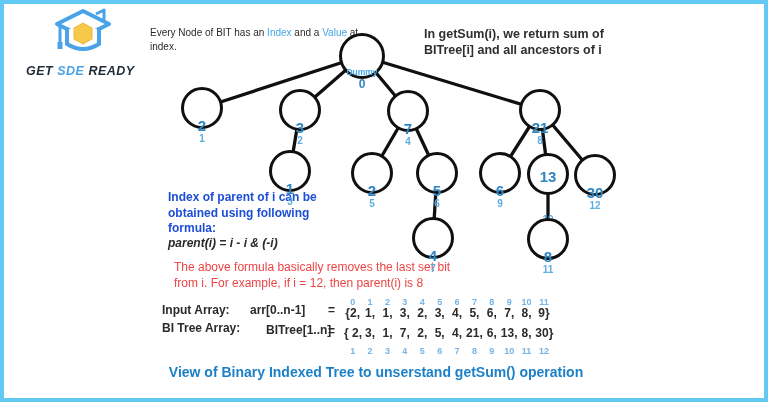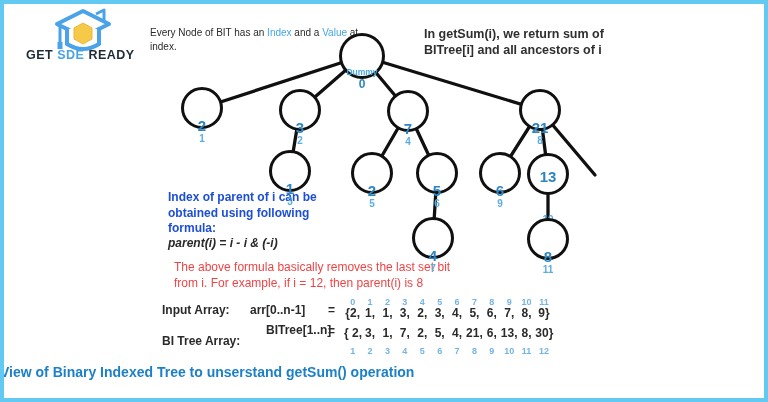--- a/index.html
+++ b/index.html
@@ -6,22 +6,22 @@
   body{
     width:768px;height:402px;position:relative;overflow:hidden;
     background:#ffffff;
     font-family:"Liberation Sans","DejaVu Sans",sans-serif;
   }
   .frame{position:absolute;inset:0;border:4px solid #62c9f3;pointer-events:none;z-index:50;}
 
   
   .logo{position:absolute;left:24px;top:8px;width:130px;height:62px;}
   .logo-icon{position:absolute;left:28px;top:0px;}
-  .logo-text{position:absolute;left:2px;top:40px;width:130px;
-    font-size:12.5px;font-weight:bold;letter-spacing:0.5px;color:#1f2a36;white-space:nowrap;}
+  .logo-text{position:absolute;left:2px;top:56px;width:130px;
+    font-size:12.5px;font-weight:bold;letter-spacing:0.5px;color:#1f2a36;white-space:nowrap;font-style:italic;}
   .logo-text .blue{color:#4aa3e8;}
 
   
   .bit-note{position:absolute;left:150px;top:26px;width:212px;
     font-size:10px;font-weight:normal;color:#2a2a2a;line-height:1.35;}
   .bit-note .hl{color:#45a7e6;}
   .getsum-note{position:absolute;left:424px;top:26px;width:218px;
     font-size:12.5px;font-weight:bold;color:#2f2f2f;line-height:1.3;}
 
   
@@ -45,21 +45,21 @@
     font-size:12px;font-weight:normal;color:#ef4444;line-height:1.3;}
 
   
   .arr-label{position:absolute;font-size:12px;font-weight:bold;color:#2a2a2a;white-space:nowrap;}
   .arr-row{position:absolute;left:344px;white-space:nowrap;}
   .acell{display:inline-block;width:17.4px;text-align:center;}
   .idx-row .acell{font-size:9px;font-weight:bold;color:#74b4e6;}
   .val-row .acell{font-size:12px;font-weight:bold;color:#2a2a2a;}
 
   
-  .footer-title{position:absolute;left:0px;top:364px;width:752px;
+  .footer-title{position:absolute;left:0px;top:364px;width:752px;text-align:center;
     font-size:14px;font-weight:bold;color:#1c80c8;}
 </style>
 </head>
 <body>
 
 <div class="frame"></div>
 
 <div class="logo">
   <svg class="logo-icon" width="62" height="52" viewBox="0 0 62 52">
     <path d="M31 3 L57 16 L31 29 L5 16 Z" fill="#ffffff" stroke="#4aa3e8" stroke-width="4" stroke-linejoin="round"></path>
@@ -132,33 +132,37 @@
       <span class="tidx">9</span>
     </div>
     <div class="tnode" style="left: 548px; top: 174px; gap: 30px;">
       <span class="tval">13</span>
       <span class="tidx">10</span>
     </div>
     <div class="tnode" style="left: 548px; top: 239px;">
       <span class="tval">8</span>
       <span class="tidx">11</span>
     </div>
+    <div class="tnode" style="left: 595px; top: 175px;">
+      <span class="tval">30</span>
+      <span class="tidx">12</span>
+    </div>
   </div>
 
 <div class="parent-note">Index of parent of i can be obtained using following formula:</div>
 <div class="formula">parent(i) = i - i &amp; (-i)</div>
 <div class="removes-note">The above formula basically removes the last set bit from i.  For example, if i = 12, then parent(i) is 8</div>
 
 <div class="arr-row idx-row" id="top-idx-row" style="top:291px;"><span class="acell">0</span><span class="acell">1</span><span class="acell">2</span><span class="acell">3</span><span class="acell">4</span><span class="acell">5</span><span class="acell">6</span><span class="acell">7</span><span class="acell">8</span><span class="acell">9</span><span class="acell">10</span><span class="acell">11</span></div>
 
 <div class="arr-label" style="left:162px;top:303px;">Input Array:</div>
 <div class="arr-label" style="left:250px;top:303px;">arr[0..n-1]</div>
 <div class="arr-label" style="left:328px;top:303px;">=</div>
 <div class="arr-row val-row" id="input-val-row" style="top:303px;"><span class="acell">{2,</span><span class="acell">1,</span><span class="acell">1,</span><span class="acell">3,</span><span class="acell">2,</span><span class="acell">3,</span><span class="acell">4,</span><span class="acell">5,</span><span class="acell">6,</span><span class="acell">7,</span><span class="acell">8,</span><span class="acell">9}</span></div>
 
-<div class="arr-label" style="left:162px;top:334px;">BI Tree Array:</div>
+<div class="arr-label" style="left:162px;top:321px;">BI Tree Array:</div>
 <div class="arr-label" style="left:266px;top:323px;">BITree[1..n]</div>
 <div class="arr-label" style="left:328px;top:324px;">=</div>
 <div class="arr-row val-row" id="bitree-val-row" style="top:323px;"><span class="acell">{ 2,</span><span class="acell">3,</span><span class="acell">1,</span><span class="acell">7,</span><span class="acell">2,</span><span class="acell">5,</span><span class="acell">4,</span><span class="acell">21,</span><span class="acell">6,</span><span class="acell">13,</span><span class="acell">8,</span><span class="acell">30}</span></div>
 
 <div class="arr-row idx-row" id="bottom-idx-row" style="top:340px;"><span class="acell">1</span><span class="acell">2</span><span class="acell">3</span><span class="acell">4</span><span class="acell">5</span><span class="acell">6</span><span class="acell">7</span><span class="acell">8</span><span class="acell">9</span><span class="acell">10</span><span class="acell">11</span><span class="acell">12</span></div>
 
 <div class="footer-title">View of Binary Indexed Tree to unserstand getSum() operation</div>
 
 </body></html>

